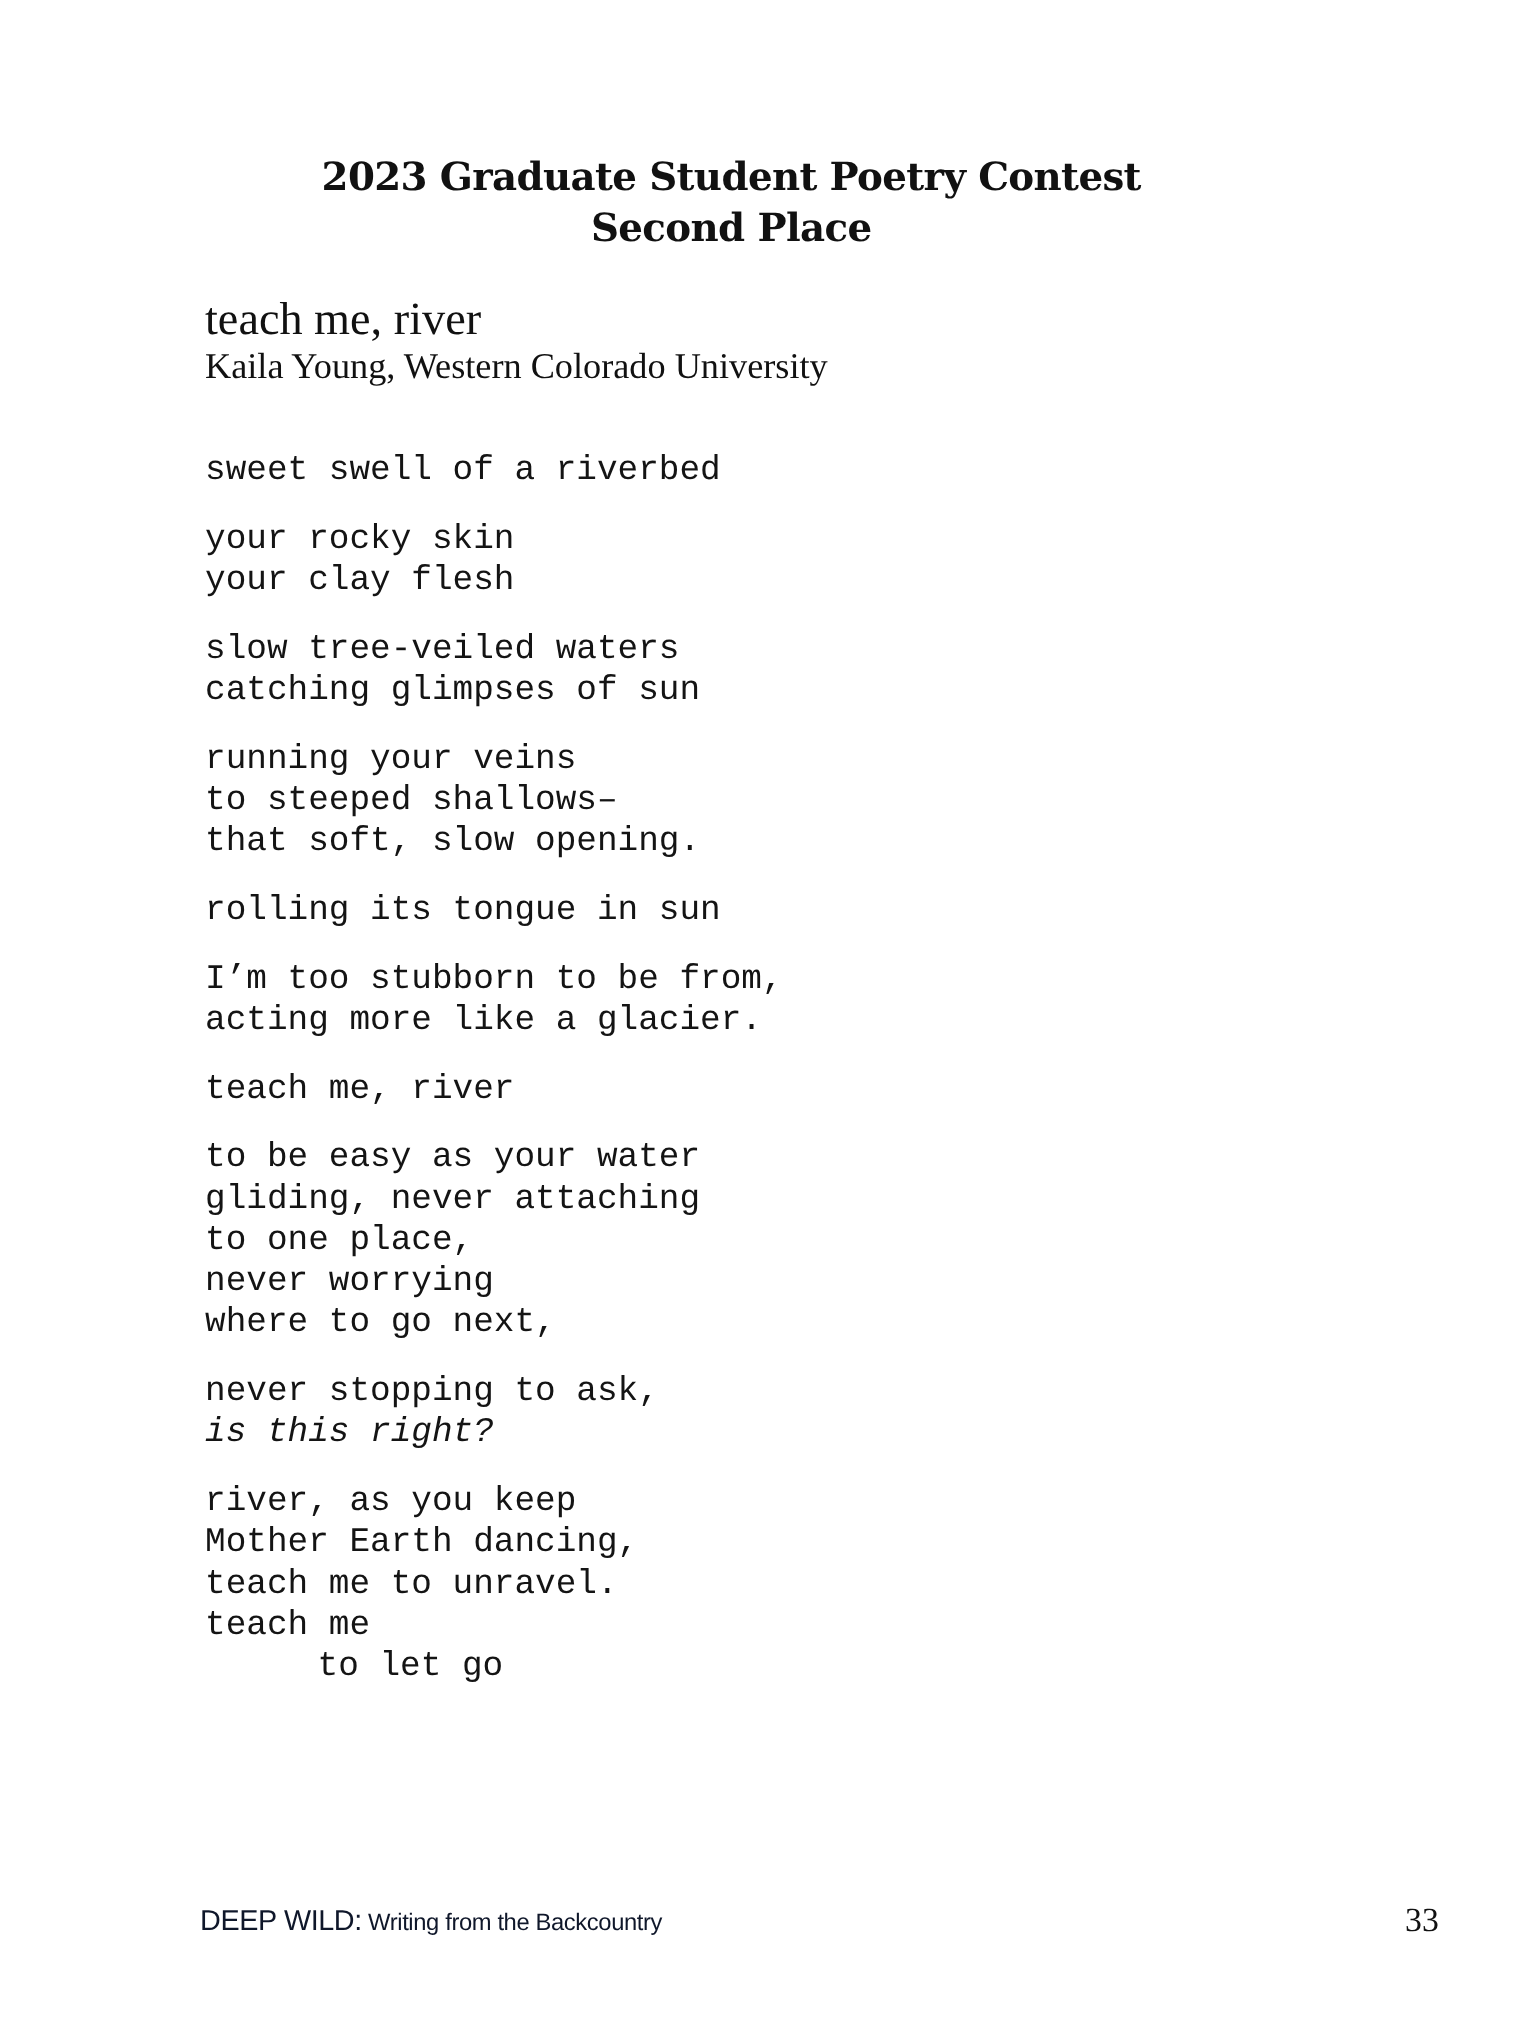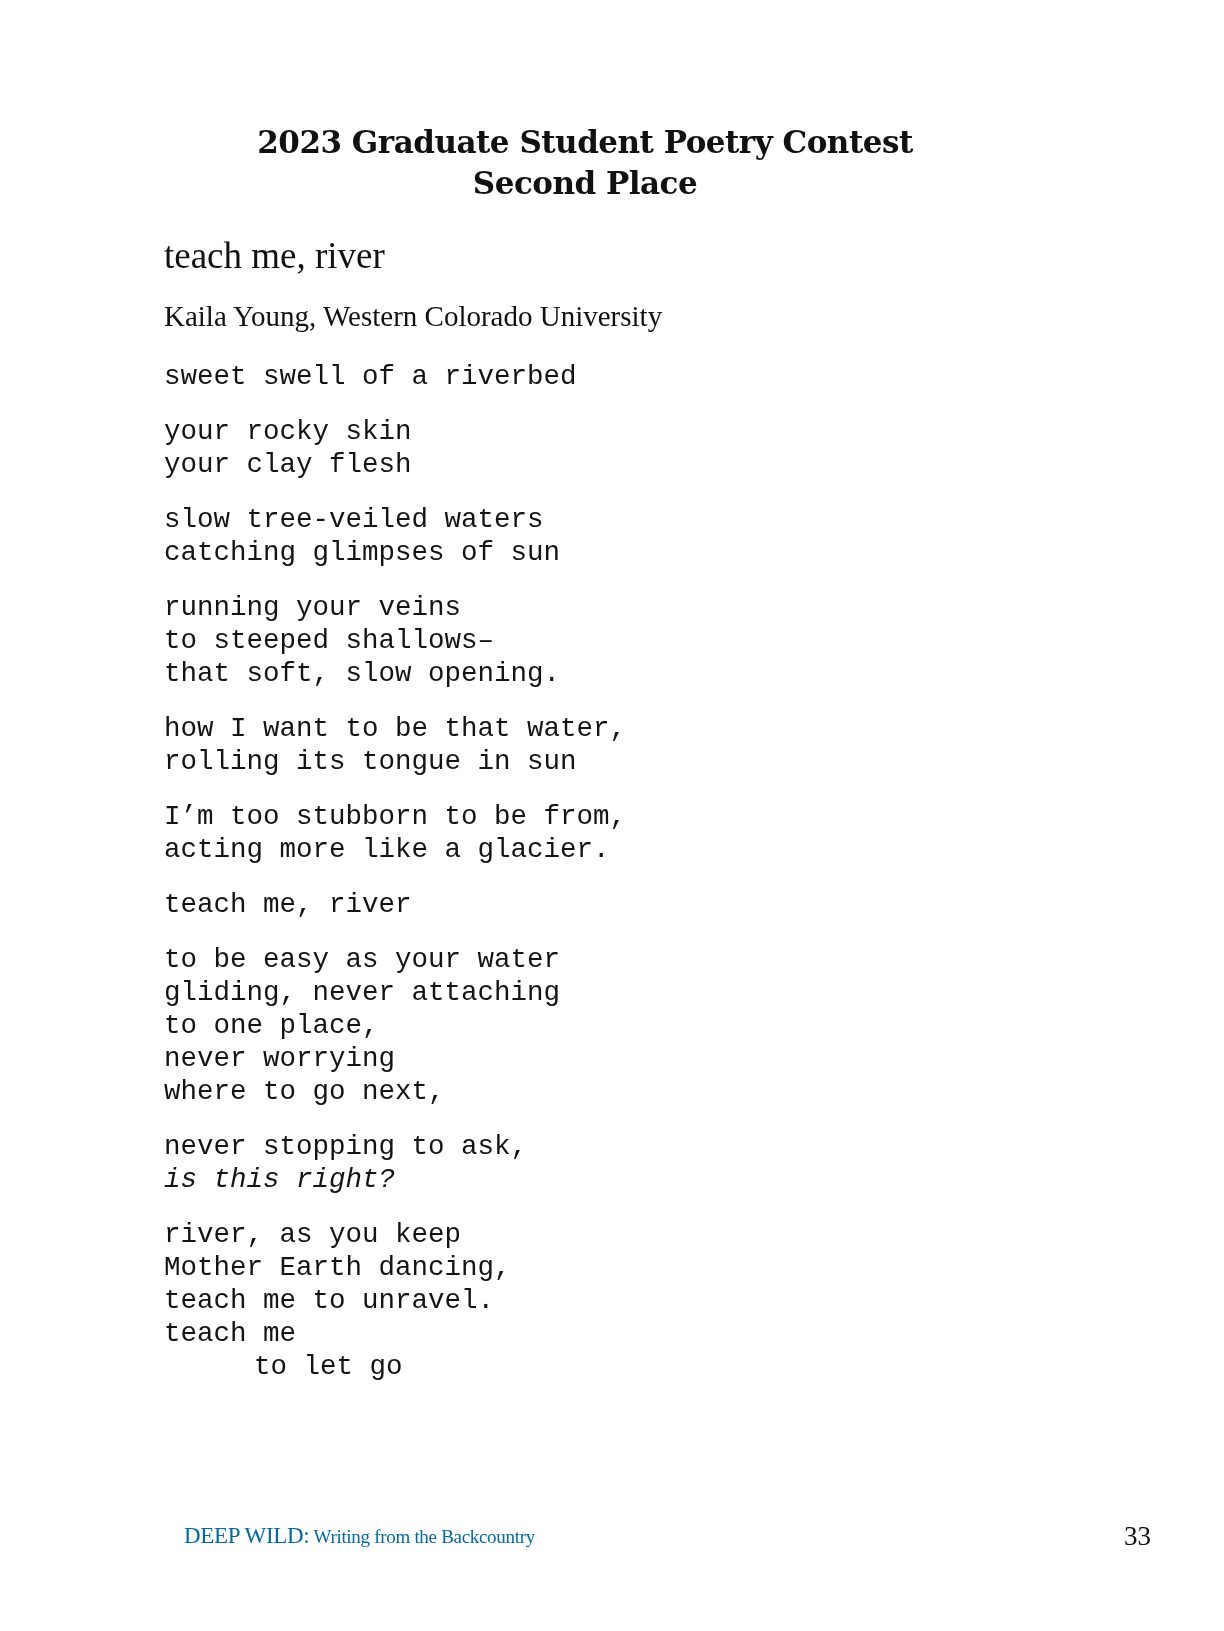--- a/index.html
+++ b/index.html
@@ -9,34 +9,34 @@
       position: absolute; left: 0; top: 122px; width: 1170px; text-align: center;
       font-family: "DejaVu Serif", serif; font-weight: bold; font-size: 31px; line-height: 41px;
       letter-spacing: -0.5px; color: #111;
     }
     .heading div { white-space: nowrap; }
     .poem-title {
       position: absolute; left: 164px; top: 234px;
       font-family: "Liberation Serif", serif; font-size: 37px; line-height: 44px; color: #111;
     }
     .byline {
-      position: absolute; left: 164px; top: 298px;
+      position: absolute; left: 164px; top: 275px;
       font-family: "Liberation Serif", serif; font-size: 29px; line-height: 36px; color: #111;
     }
     .poem {
       position: absolute; left: 164px; top: 360px;
       font-family: Liberation Mono, monospace; font-size: 27.5px; line-height: 33px; color: #141414;
     }
     .stanza { margin: 0 0 22px 0; }
     .line { white-space: nowrap; }
     .indent { padding-left: 90px; }
     .italic { font-style: italic; }
     .footer-left {
       position: absolute; left: 160px; top: 1523px;
-      font-family: Liberation Serif, serif; color: #0369a1; white-space: nowrap; margin-left: 24px;
+      font-family: Liberation Sans, sans-serif; color: #0f172a; white-space: nowrap;
     }
     .footer-left .mag { font-size: 23px; letter-spacing: -0.3px; }
     .footer-left .sub { font-size: 19px; letter-spacing: -0.3px; }
     .page-number {
       position: absolute; left: 1112px; top: 1521px;
       font-family: "Liberation Serif", serif; font-size: 27px; color: #111; margin-left: 12px;
     }
   </style>
 </head>
 <body>
@@ -61,21 +61,20 @@
       <div class="stanza">
         <div class="line">slow tree-veiled waters</div>
         <div class="line">catching glimpses of sun</div>
       </div>
       <div class="stanza">
         <div class="line">running your veins</div>
         <div class="line">to steeped shallows–</div>
         <div class="line">that soft, slow opening.</div>
       </div>
       <div class="stanza">
-        <div class="line">how I want to be that water,</div>
         <div class="line">rolling its tongue in sun</div>
       </div>
       <div class="stanza">
         <div class="line">I’m too stubborn to be from,</div>
         <div class="line">acting more like a glacier.</div>
       </div>
       <div class="stanza">
         <div class="line">teach me, river</div>
       </div>
       <div class="stanza">

